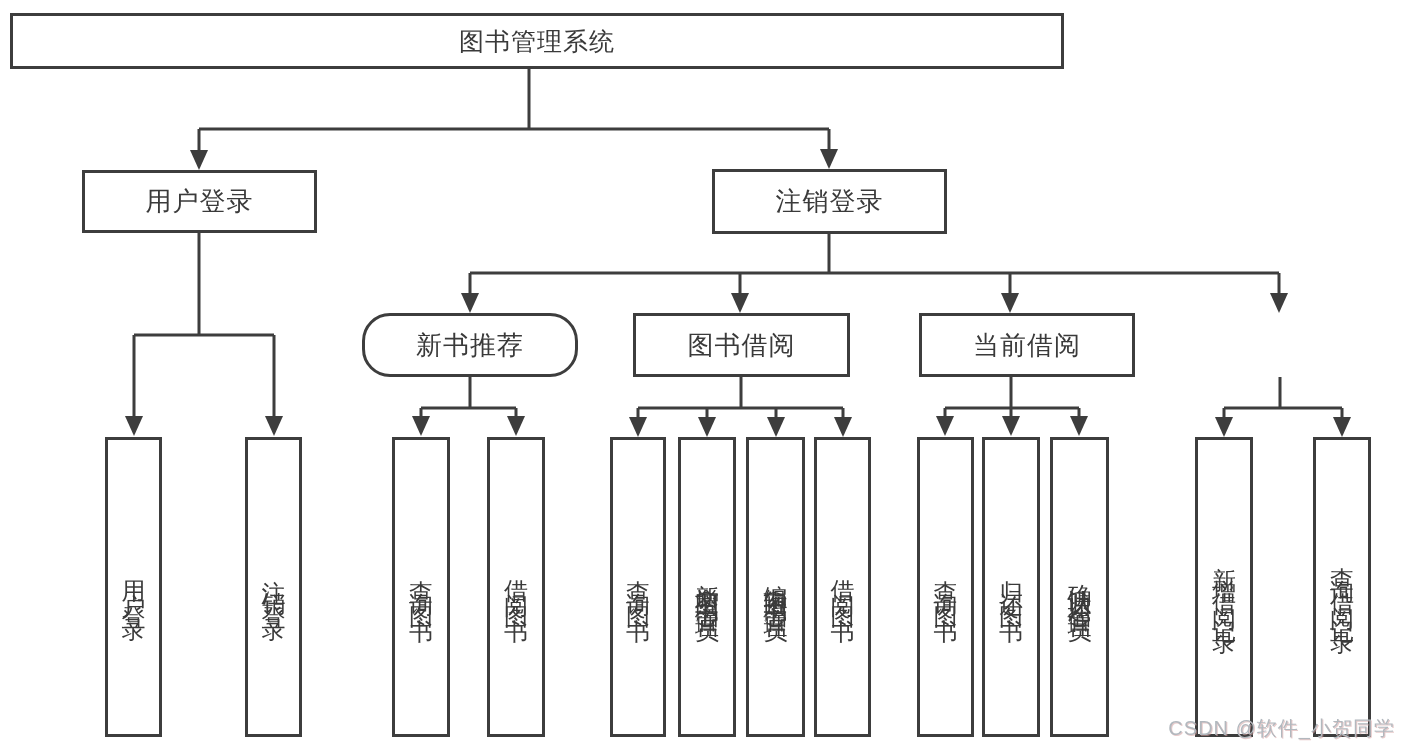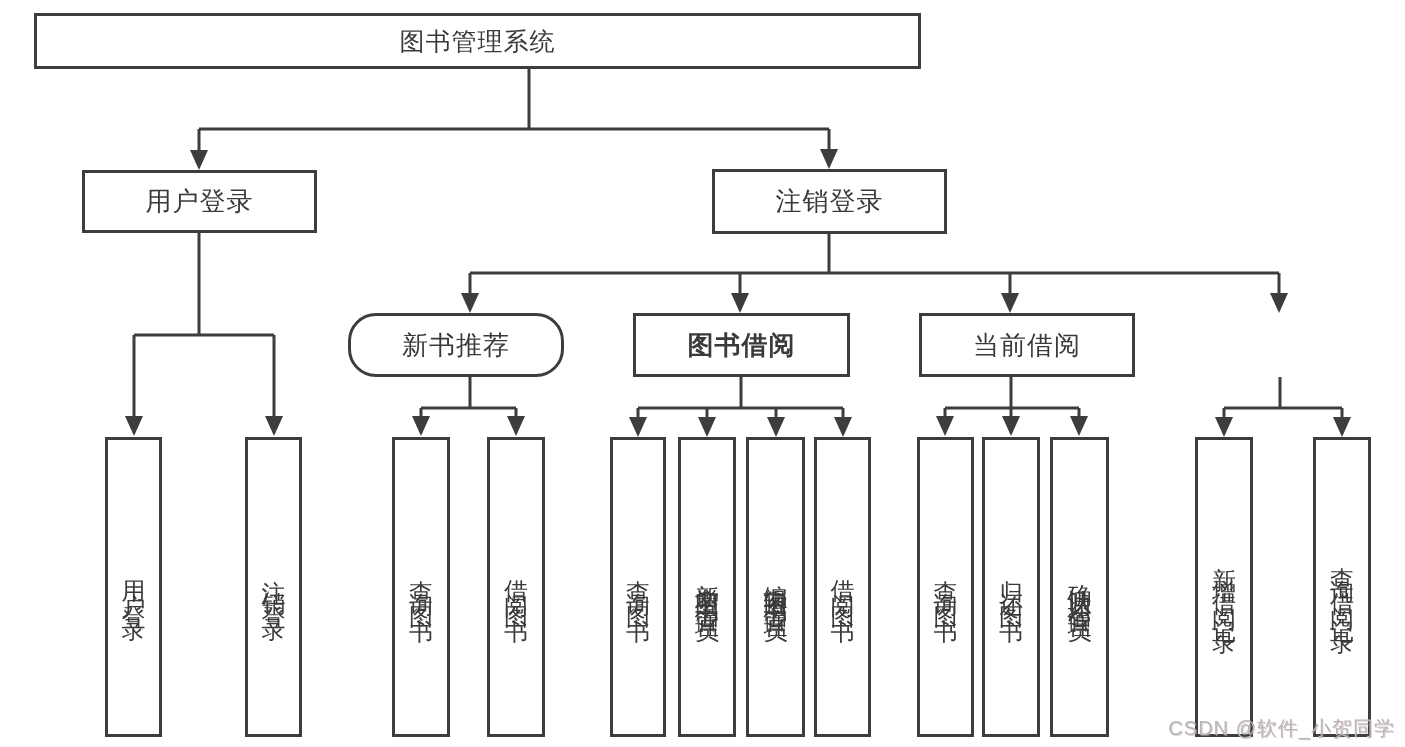--- a/index.html
+++ b/index.html
@@ -70,35 +70,35 @@
       <polygon points="767,417 785,417 776,437"></polygon>
       <polygon points="834,417 852,417 843,437"></polygon>
       <polygon points="936,416 954,416 945,436"></polygon>
       <polygon points="1002,416 1020,416 1011,436"></polygon>
       <polygon points="1070,416 1088,416 1079,436"></polygon>
       <polygon points="1215,417 1233,417 1224,437"></polygon>
       <polygon points="1333,417 1351,417 1342,437"></polygon>
     </g>
   </svg>
 
-  <div class="box hbox root-box" style="left:34px;top:13px;width:887px;height:56px;text-align:right;">
+  <div class="box hbox root-box" style="left:10px;top:13px;width:1054px;height:56px;text-align:right;">
     <span class="hlabel">图书管理系统</span>
   </div>
 
   <div class="box hbox" style="left:82px;top:170px;width:235px;height:63px;">
     <span class="hlabel">用户登录</span>
   </div>
   <div class="box hbox" style="left:712px;top:169px;width:235px;height:65px;">
     <span class="hlabel">注销登录</span>
   </div>
 
-  <div class="box hbox" style="left:348px;top:313px;width:216px;height:64px;border-radius:28px;">
+  <div class="box hbox" style="left:362px;top:313px;width:216px;height:64px;border-radius:28px;">
     <span class="hlabel">新书推荐</span>
   </div>
-  <div class="box hbox" style="left:633px;top:313px;width:217px;height:64px;font-weight:bold;">
+  <div class="box hbox" style="left:633px;top:313px;width:217px;height:64px;">
     <span class="hlabel">图书借阅</span>
   </div>
   <div class="box hbox" style="left:903px;top:313px;width:216px;height:64px;margin-left:16px;">
     <span class="hlabel">当前借阅</span>
   </div>
 
   <div class="box vbox" style="left:105px;top:437px;width:57px;height:300px;">
     <span class="vlabel">用户登录</span>
   </div>
   <div class="box vbox" style="left:245px;top:437px;width:57px;height:300px;">

